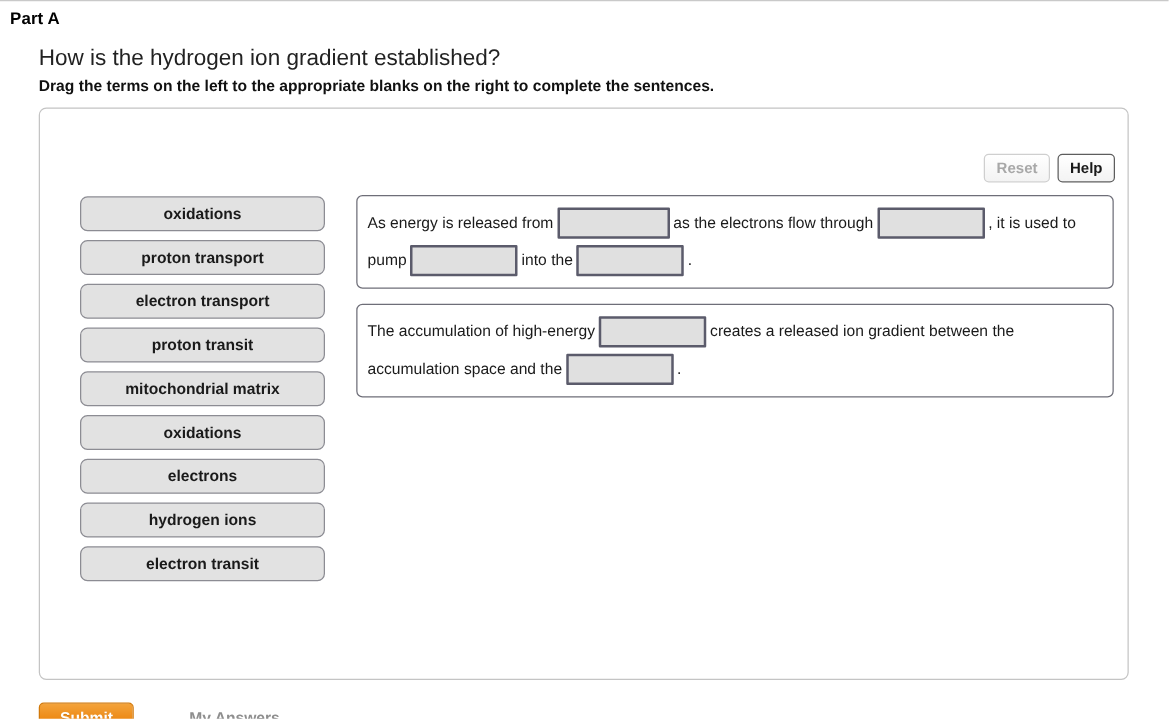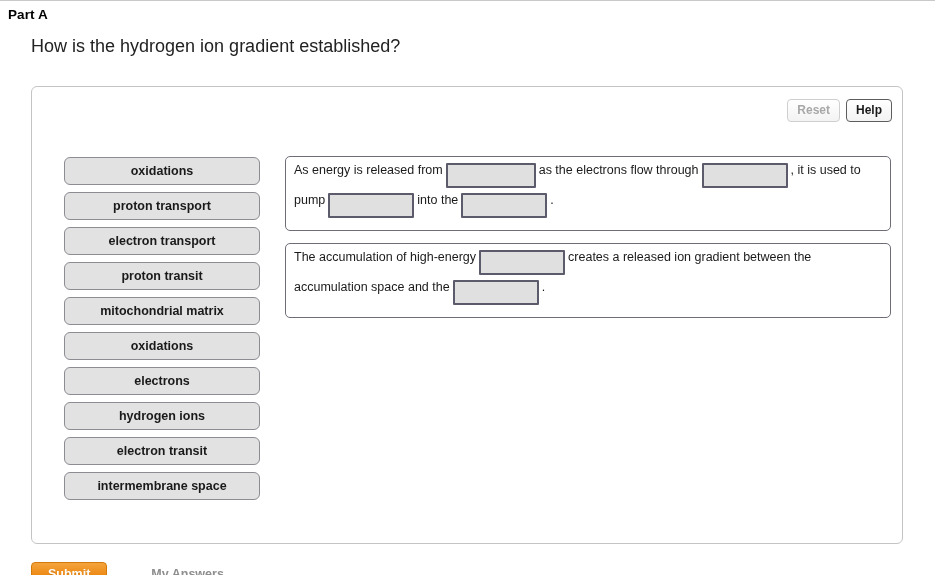--- a/index.html
+++ b/index.html
@@ -64,21 +64,21 @@
     border: 1px solid #c4c4c4;
     border-radius: 6px;
     background: #ffffff;
     box-sizing: border-box;
   }
 
   
   .toolbar {
     position: absolute;
     right: 10px;
-    top: 12px;
+    top: 36px;
     display: flex;
     gap: 6px;
     align-items: center;
     text-align: center;
   }
   .tb-btn {
     font-family: "Liberation Sans", sans-serif;
     font-size: 12px;
     font-weight: bold;
     padding: 3px 9px 4px 9px;
@@ -134,21 +134,21 @@
   .sentence-box {
     border: 1px solid #6e6e78;
     border-radius: 5px;
     background: #ffffff;
     box-sizing: border-box;
     padding: 6px 8px 7px 8px;
     margin-bottom: 12px;
   }
   .sline {
     display: flex;
-    align-items: flex-start;
+    align-items: center;
     flex-wrap: nowrap;
     min-height: 30px;
   }
   .sline .txt {
     font-size: 12.5px;
     color: #1a1a1a;
     white-space: pre;
   }
   .blank {
     display: inline-block;
@@ -205,39 +205,39 @@
 </style>
 </head>
 <body>
 
 <div id="page">
 
   <div class="top-rule"></div>
 
   <div class="part-title">Part A</div>
   <div class="question-text">How is the hydrogen ion gradient established?</div>
+  <div class="instruction-text">Drag the terms on the left to the appropriate blanks on the right to complete the sentences.</div>
 
   <div class="panel">
 
     <div class="toolbar">
       <div class="tb-btn disabled">Reset</div>
       <div class="tb-btn active">Help</div>
     </div>
 
     <div class="terms">
       <div class="term">oxidations</div>
       <div class="term">proton transport</div>
       <div class="term">electron transport</div>
       <div class="term">proton transit</div>
       <div class="term">mitochondrial matrix</div>
       <div class="term">oxidations</div>
       <div class="term">electrons</div>
       <div class="term">hydrogen ions</div>
       <div class="term">electron transit</div>
-      <div class="term">intermembrane space</div>
     </div>
 
     <div class="sentences">
 
       <div class="sentence-box">
         <div class="sline">
           <span class="txt">As energy is released from</span>
           <span class="blank w-lg"></span>
           <span class="txt">as the electrons flow through</span>
           <span class="blank w-md"></span>

